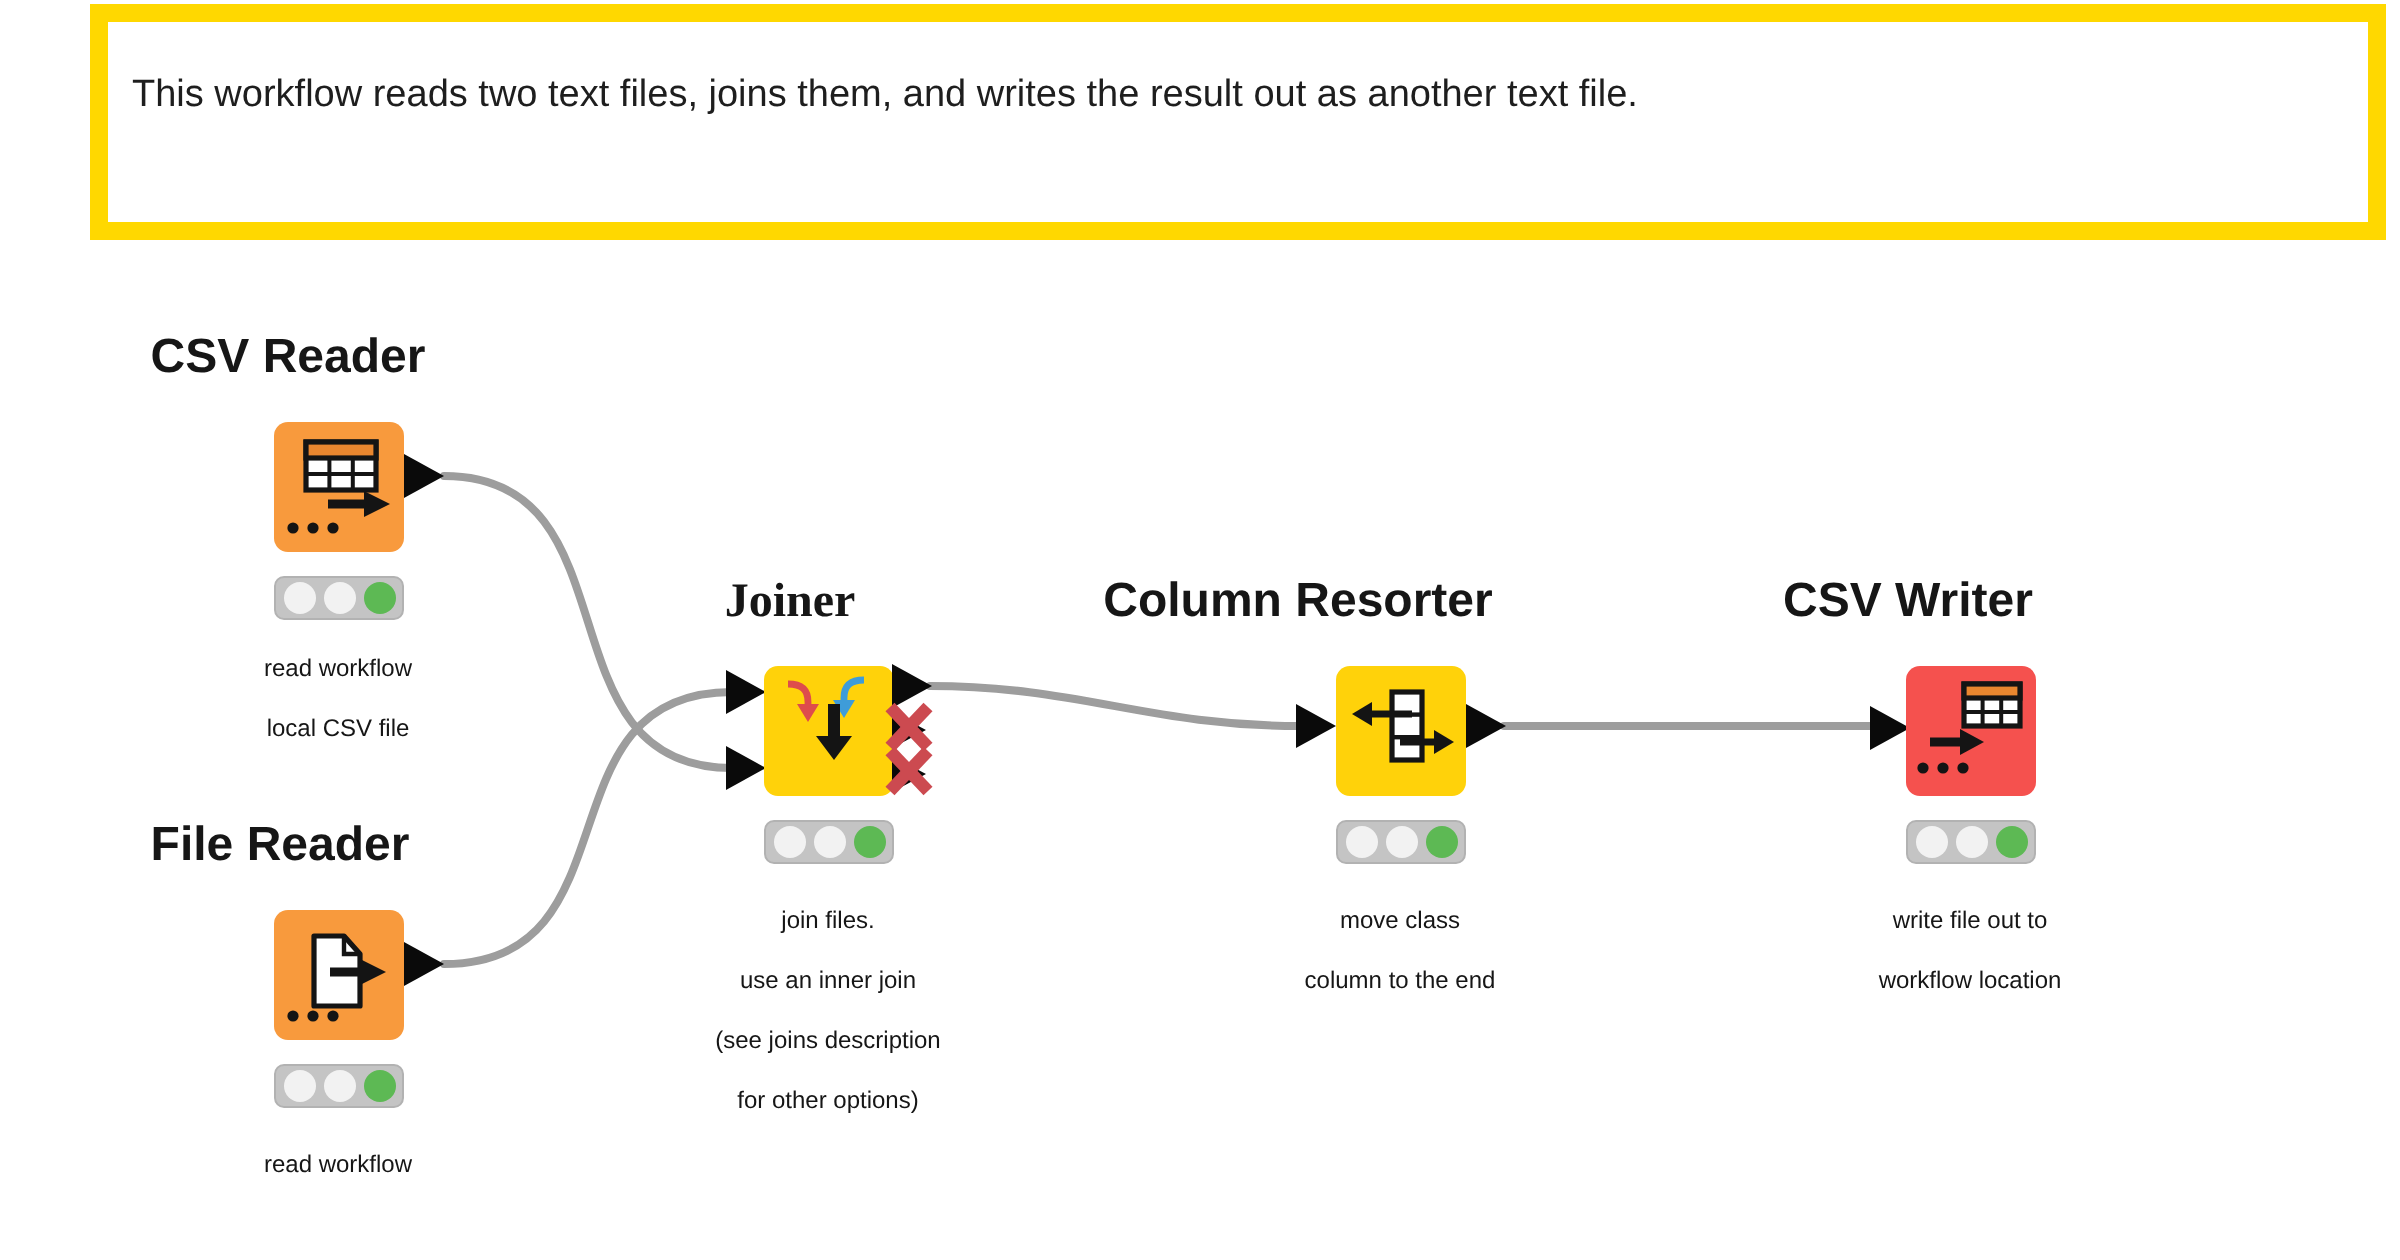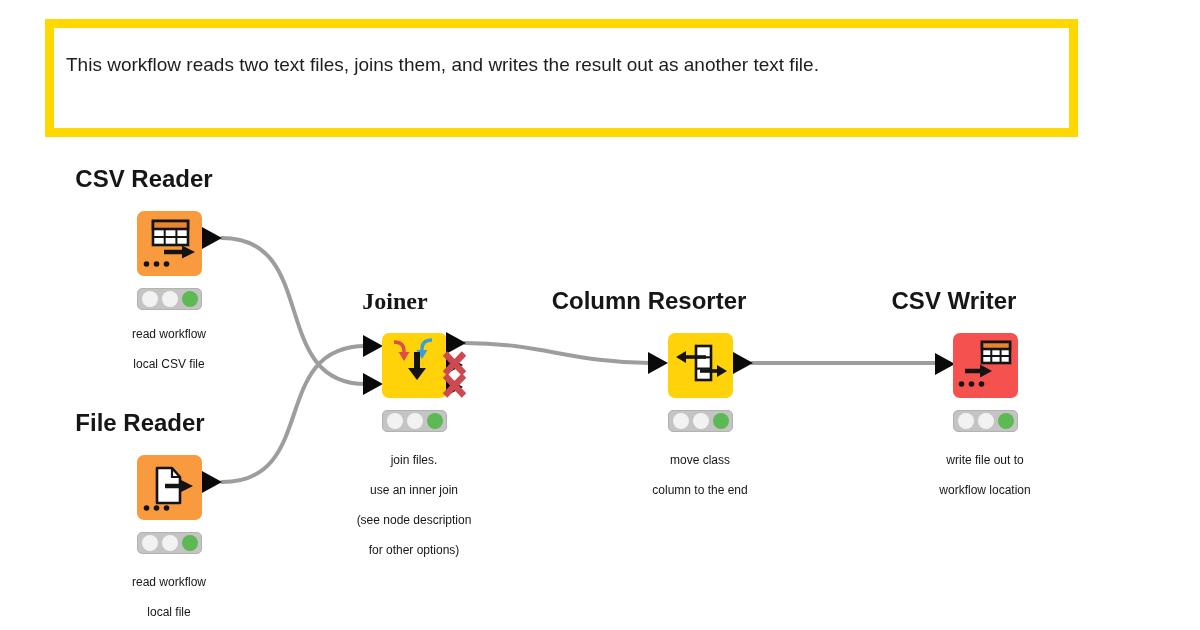--- a/index.html
+++ b/index.html
@@ -7,22 +7,22 @@
     width:1200px; height:630px;
     background:#ffffff;
     font-family:"Liberation Sans", sans-serif;
     position:relative;
     overflow:hidden;
   }
   .canvas { position:absolute; inset:0; }
 
   
   .annotation {
-    position:absolute; left:45px; top:19px;
-    width:1033px; height:118px;
+    position:absolute; left:45px; top:2px;
+    width:1148px; height:118px;
     box-sizing:border-box;
     border:9px solid #FFD800;
     background:#ffffff;
   }
   .annotation-text {
     padding:25px 12px 0 12px;
     font-size:19px; line-height:23px;
     color:#1E1E1E;
   }
 
@@ -151,21 +151,20 @@
       </svg>
     </div>
     <div class="port out"></div>
     <div class="traffic-light">
       <span class="light"></span>
       <span class="light"></span>
       <span class="light on" style="background: rgb(93, 185, 84);"></span>
     </div>
     <div class="node-caption">
       <div>read workflow</div>
-      <div>local file</div>
     </div>
   </div>
 
   <div class="node-group" id="n-joiner">
     <div class="node-title">Joiner</div>
     <div class="port in1"></div>
     <div class="port in2"></div>
     <div class="node-body" style="background: rgb(255, 210, 10);">
       <svg class="node-icon" viewBox="0 0 65 65">
         <path d="M12,9 C19,9 22,12 22,18 L22,20" fill="none" stroke="#DE4C4C" stroke-width="3.4"></path>
@@ -188,21 +187,21 @@
       <line x1="23" y1="2.5" x2="4" y2="22.5" stroke-width="6.2" stroke="#CC4A50"></line>
     </svg>
     <div class="traffic-light">
       <span class="light"></span>
       <span class="light"></span>
       <span class="light on" style="background: rgb(93, 185, 84);"></span>
     </div>
     <div class="node-caption">
       <div>join files.</div>
       <div>use an inner join</div>
-      <div>(see node description</div>
+      <div>(see joins description</div>
       <div>for other options)</div>
     </div>
   </div>
 
   <div class="node-group" id="n-col-resorter">
     <div class="node-title">Column Resorter</div>
     <div class="port in"></div>
     <div class="node-body" style="background: rgb(255, 210, 10);">
       <svg class="node-icon" viewBox="0 0 65 65">
         <rect x="28" y="13" width="15" height="34" fill="#ffffff" stroke="#141414" stroke-width="2.6"></rect>

